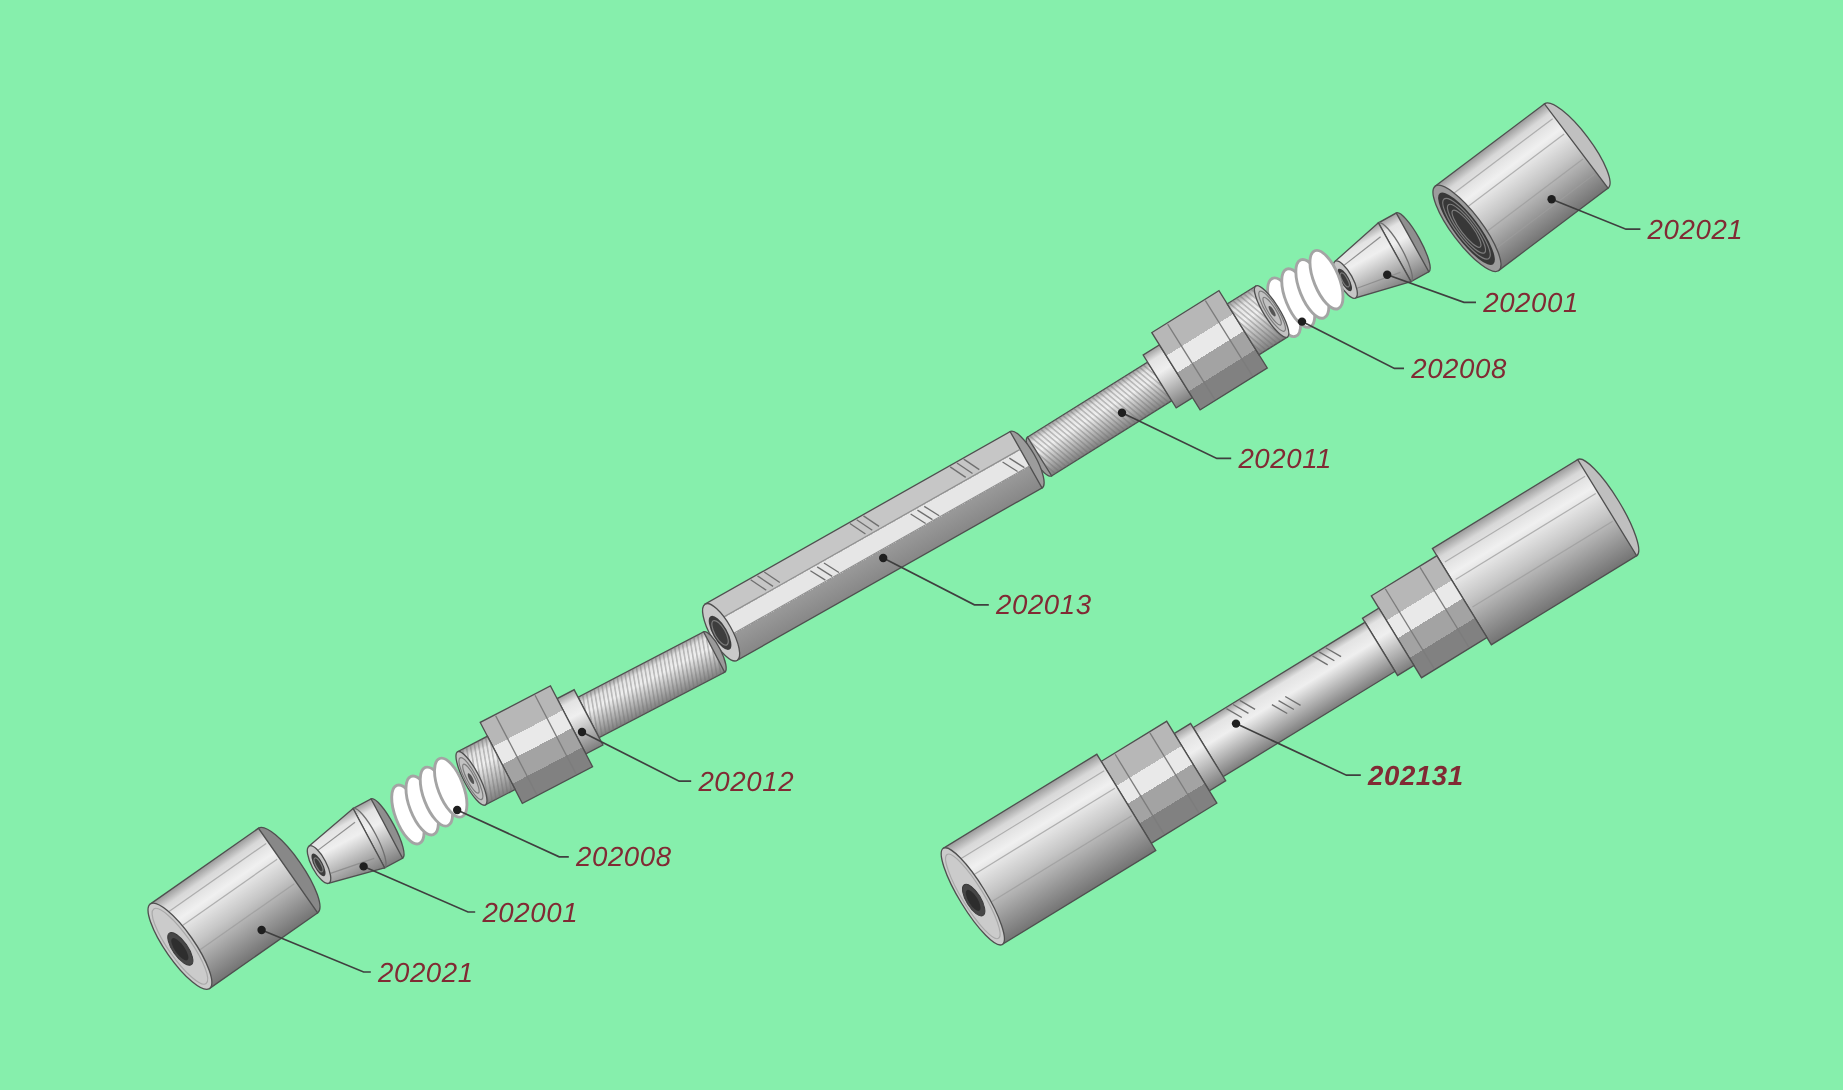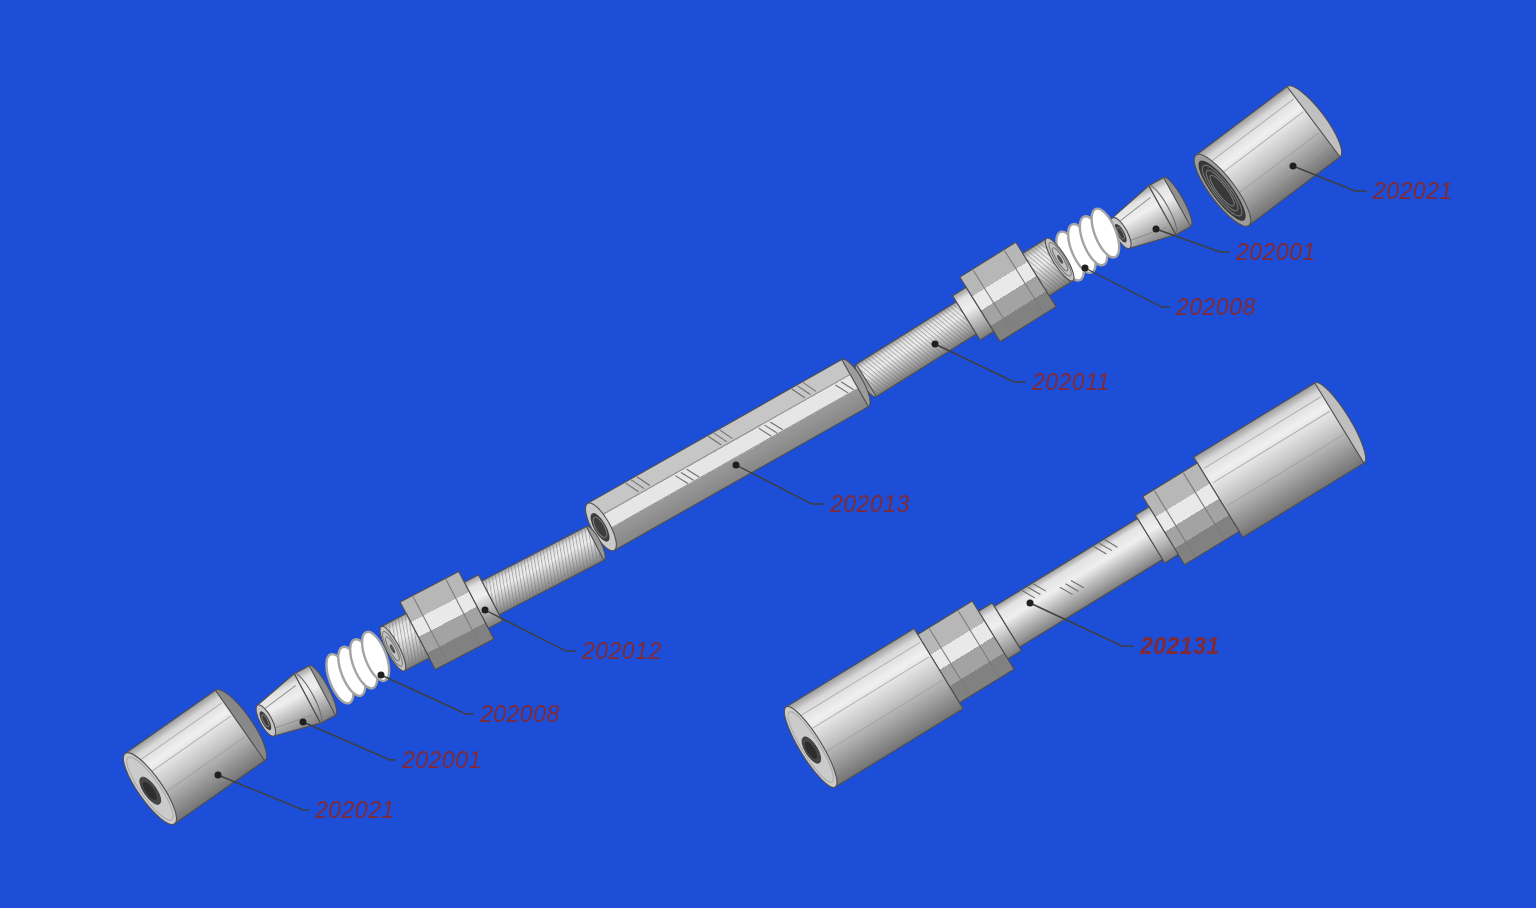--- a/index.html
+++ b/index.html
@@ -1,16 +1,16 @@
 <!DOCTYPE html>
 <html><head>
 <meta charset="utf-8">
 <style>
   html,body{margin:0;padding:0;background:#ffffff;}
-  .stage{position:relative;width:1536px;height:908px;background:#1d4ed8;overflow:hidden;
+  .stage{position:relative;width:1536px;height:908px;background:#86efac;overflow:hidden;
          font-family:"Liberation Sans",sans-serif;}
   svg{display:block;}
   .lbl{font-family:"Liberation Sans",sans-serif;font-style:italic;font-size:23px;letter-spacing:.5px;}
   .lbl.bold{font-weight:700;}
   .outl{stroke:#4f4f4f;stroke-width:1.1;}
   .leader{fill:none;stroke-width:1.4;}
   .dot{fill:#1f1f1f;}
   .thr{opacity:.5;}
   .facet{stroke:#9c9c9c;stroke-width:1;opacity:.75;}
   .edge{stroke:#8f8f8f;stroke-width:1;}

